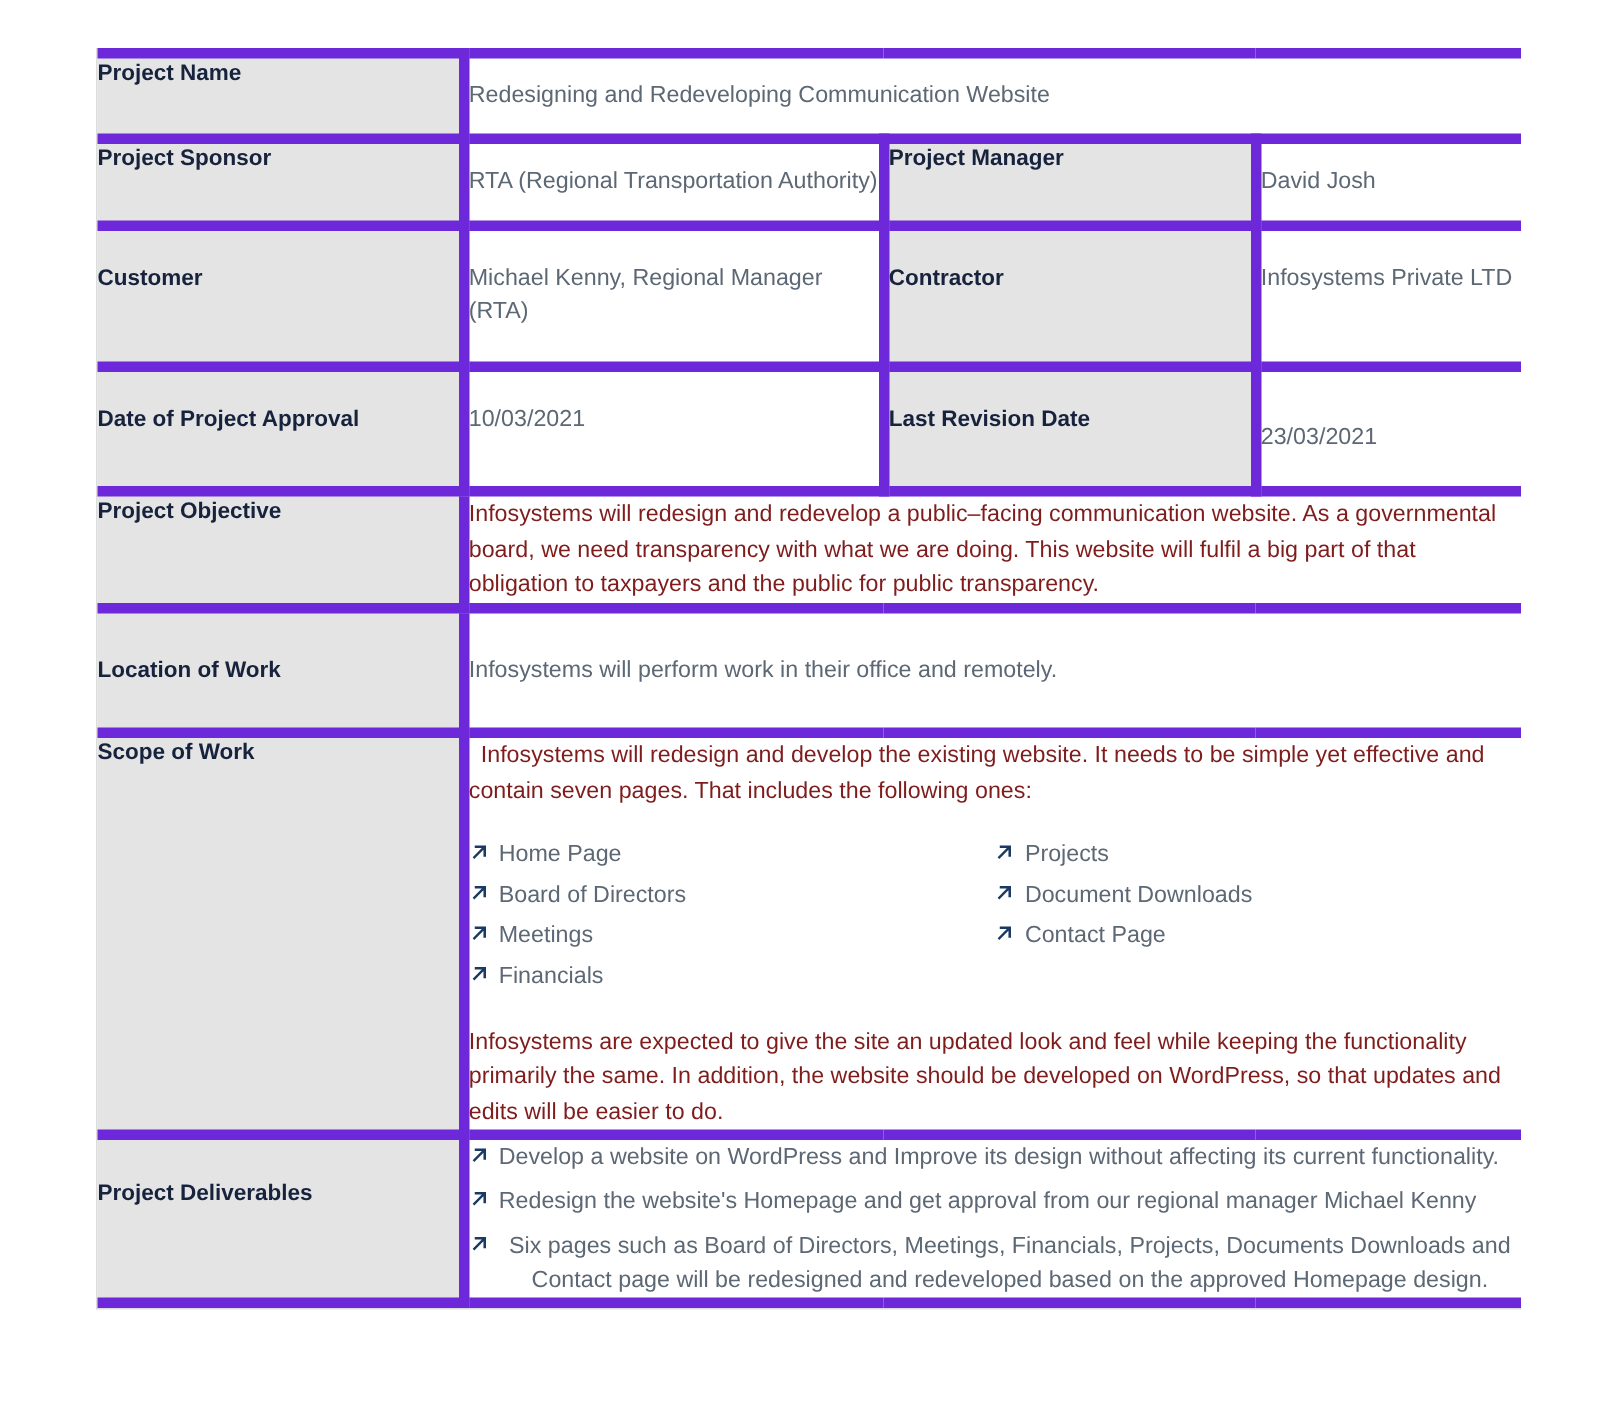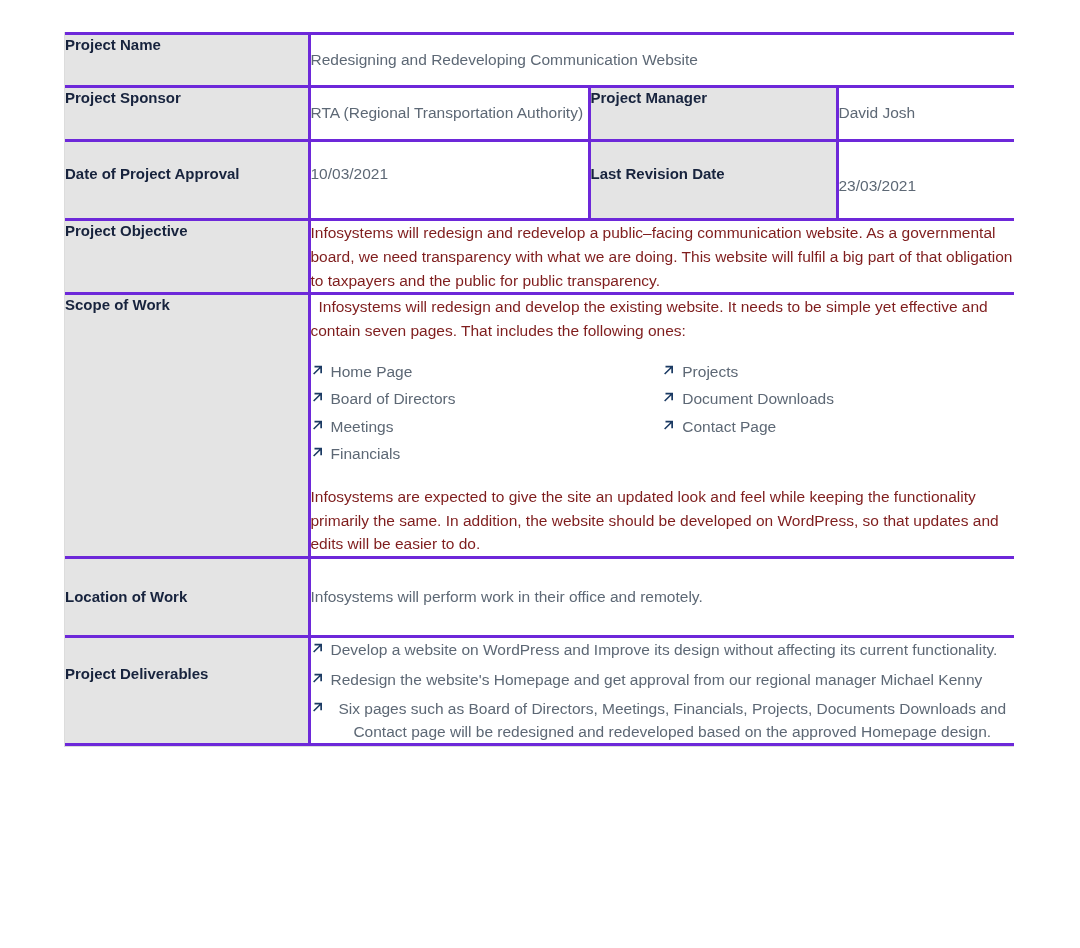--- a/index.html
+++ b/index.html
@@ -47,21 +47,21 @@
     letter-spacing: 0.2px;
   }
 
   
   .sow-table {
     width: 100%;
     border-collapse: collapse;
     table-layout: fixed;
   }
   .sow-table td {
-    border: 3px solid #6d28d9;
+    border: 7px solid #6d28d9;
     vertical-align: top;
     padding: 0;
   }
   .sow-table td:first-child { border-left: none; }
   .sow-table td:last-child  { border-right: none; }
 
   .label-cell {
     background: #e4e4e4;
     color: #17233d;
     font-weight: bold;
@@ -147,36 +147,47 @@
           <td class="value-cell tight" colspan="3">Redesigning and Redeveloping Communication Website</td>
         </tr>
 
         <tr>
           <td class="label-cell">Project Sponsor</td>
           <td class="value-cell tight">RTA (Regional Transportation Authority)</td>
           <td class="label-cell">Project Manager</td>
           <td class="value-cell tight">David Josh</td>
         </tr>
 
+        <tr>
+          <td class="label-cell" style="padding-top:22px;padding-bottom:22px;">Customer</td>
+          <td class="value-cell" style="padding-top:21px;padding-bottom:21px;">Michael Kenny, Regional Manager (RTA)</td>
+          <td class="label-cell" style="padding-top:22px;padding-bottom:22px;">Contractor</td>
+          <td class="value-cell" style="padding-top:21px;padding-bottom:21px;">Infosystems Private LTD</td>
+        </tr>
 
         <tr>
           <td class="label-cell" style="padding-top:22px;padding-bottom:22px;">Date of Project Approval</td>
           <td class="value-cell" style="padding-top:21px;padding-bottom:21px;">10/03/2021</td>
           <td class="label-cell" style="padding-top:22px;padding-bottom:22px;">Last Revision Date</td>
           <td class="value-cell" style="padding-top:33px;padding-bottom:21px;">23/03/2021</td>
         </tr>
 
         <tr>
           <td class="label-cell">Project Objective</td>
           <td class="value-cell objective-cell" colspan="3">
             <p class="para">Infosystems will redesign and redevelop a public–facing communication website. As a governmental board, we need transparency with what we are doing. This website will fulfil a big part of that obligation to taxpayers and the public for public transparency.</p>
           </td>
         </tr>
 
         <tr>
+          <td class="label-cell" style="padding-top:28px;padding-bottom:28px;">Location of Work</td>
+          <td class="value-cell" style="padding-top:27px;padding-bottom:27px;" colspan="3">Infosystems will perform work in their office and remotely.</td>
+        </tr>
+
+        <tr>
           <td class="label-cell">Scope of Work</td>
           <td class="value-cell scope-cell" colspan="3">
             <p class="para indent">Infosystems will redesign and develop the existing website. It needs to be simple yet effective and contain seven pages. That includes the following ones:</p>
 
             <div class="bullet-cols">
               <div class="bullet-col">
                 <ul>
                   <li class="bullet-li">
                     <span class="arrow-ico">
                         <svg width="13" height="13" viewBox="0 0 13 13">
@@ -236,25 +247,20 @@
                         </svg>
                       </span>
                     <span>Contact Page</span>
                   </li>
                 </ul>
               </div>
             </div>
 
             <p class="para">Infosystems are expected to give the site an updated look and feel while keeping the functionality primarily the same. In addition, the website should be developed on WordPress, so that updates and edits will be easier to do.</p>
           </td>
-        </tr>
-
-        <tr>
-          <td class="label-cell" style="padding-top:28px;padding-bottom:28px;">Location of Work</td>
-          <td class="value-cell" style="padding-top:27px;padding-bottom:27px;" colspan="3">Infosystems will perform work in their office and remotely.</td>
         </tr>
 
         <tr>
           <td class="label-cell" style="padding-top:26px;">Project Deliverables</td>
           <td class="value-cell deliv-cell" colspan="3">
             <ul class="deliv-list">
               <li class="bullet-li">
                 <span class="arrow-ico">
                     <svg width="13" height="13" viewBox="0 0 13 13">
                       <path d="M3.2 10.6 L9.3 4.5 L9.3 9.2 L11 9.2 L11 1.7 L3.5 1.7 L3.5 3.4 L8.2 3.4 L2.1 9.5 Z" fill="#1b3a63"></path>

